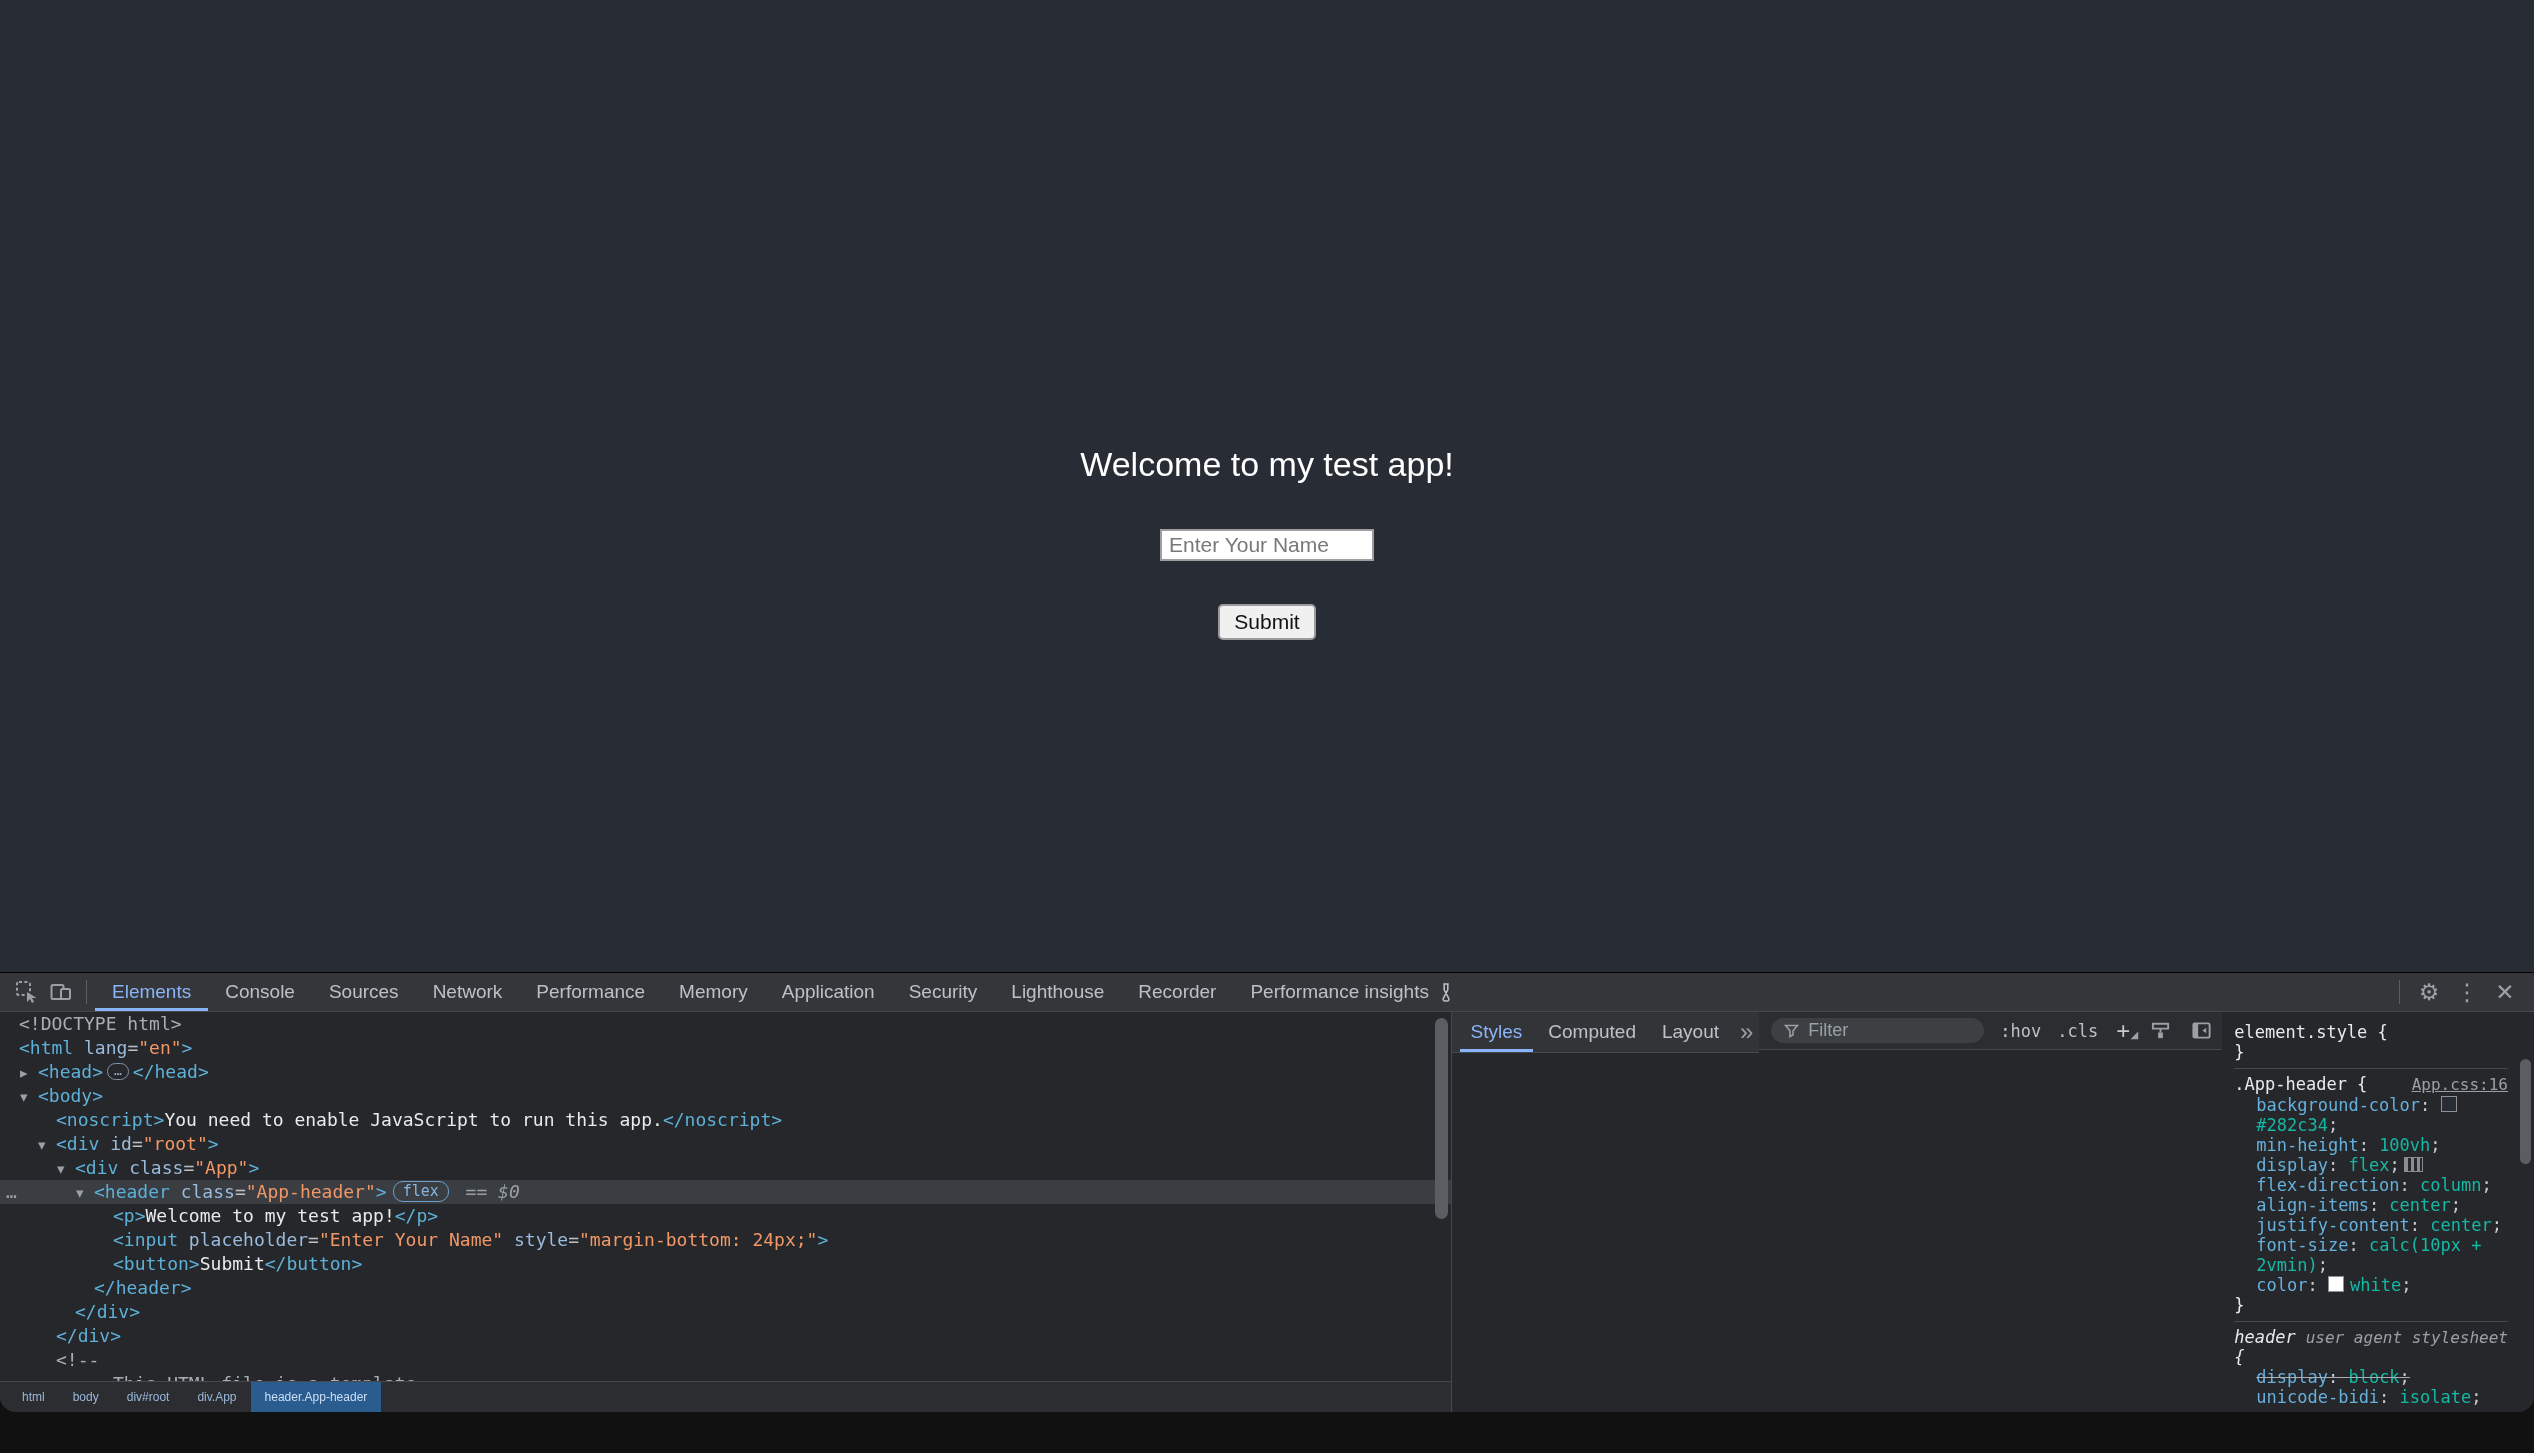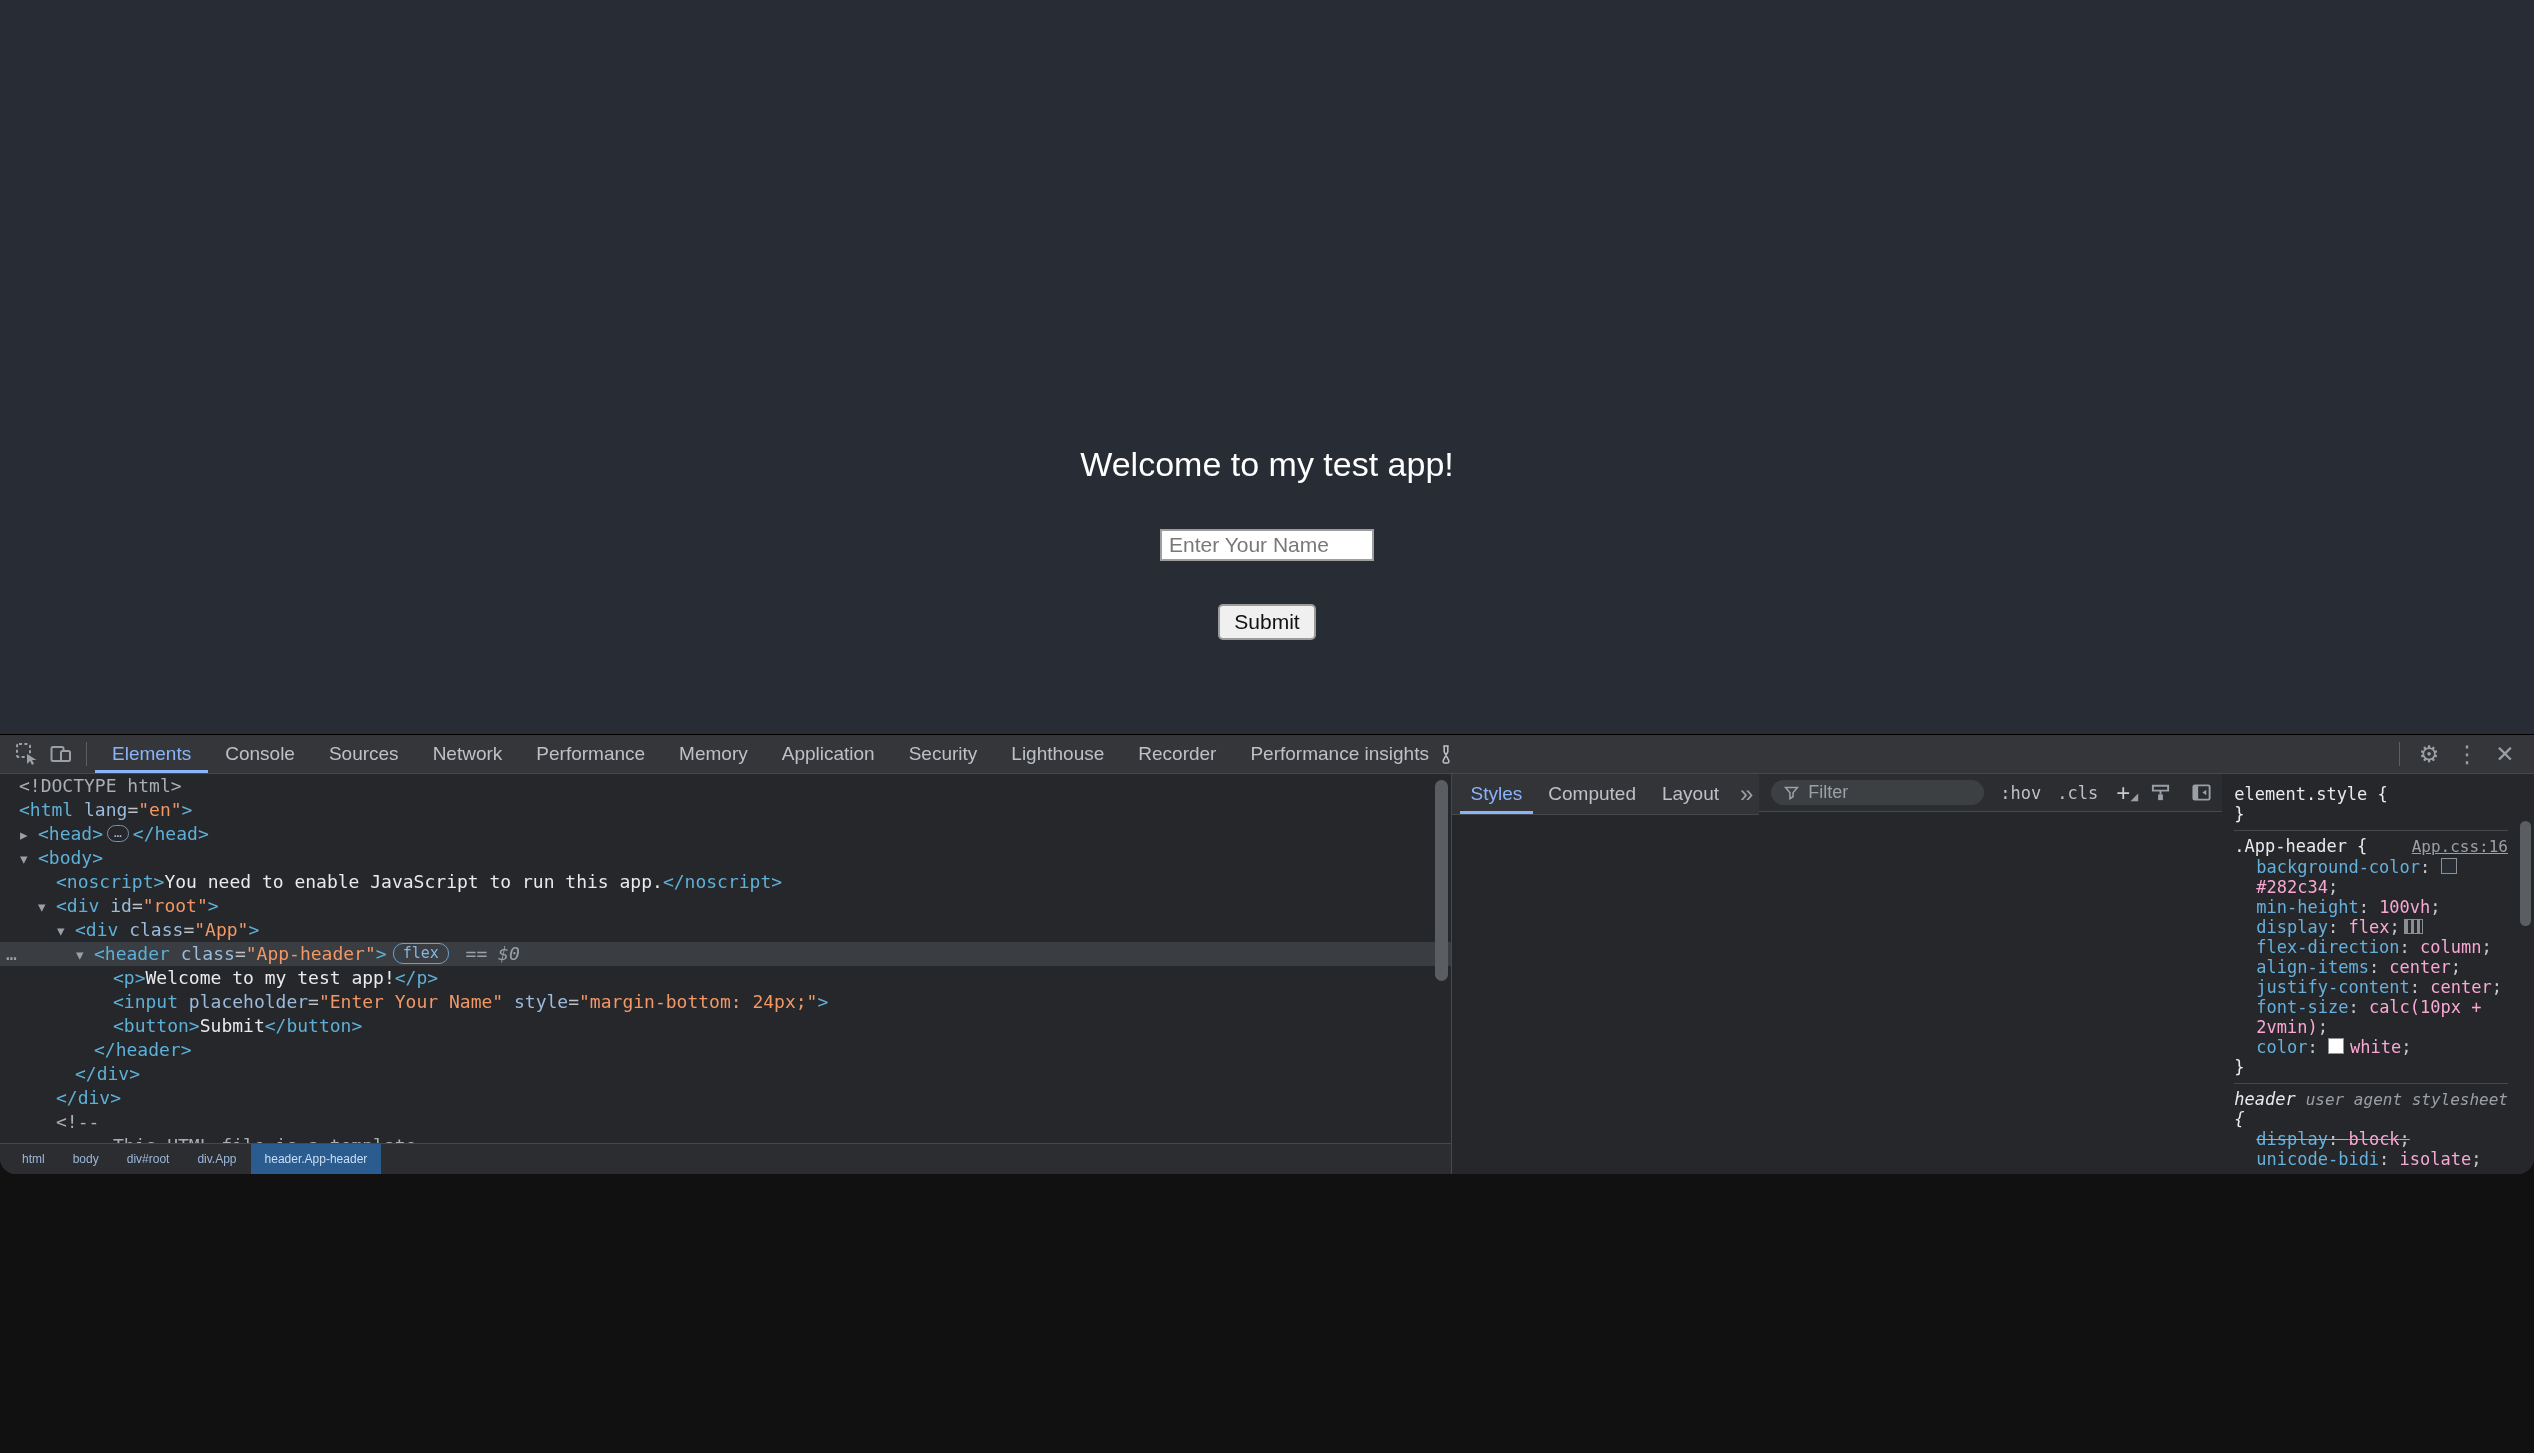--- a/index.html
+++ b/index.html
@@ -1,16 +1,16 @@
 <!DOCTYPE html>
 <html><head>
 <meta charset="utf-8">
 <style>
   html,body{margin:0;padding:0;background:#111;}
-  .screen{position:relative;width:2534px;height:1174px;overflow:hidden;
+  .screen{position:relative;width:2534px;height:1412px;overflow:hidden;
     font-family:"Liberation Sans",sans-serif;background:#282c34;
     border-radius:0 0 16px 16px;}
   
   .page{position:absolute;left:0;top:0;right:0;height:1014px;background:#282c34;}
   .app-content{position:absolute;left:0;right:0;top:444px;display:flex;flex-direction:column;align-items:center;}
   .app-title{margin:0 0 45px 0;font-size:34px;line-height:40px;color:#ffffff;font-weight:400;}
   .app-input{width:214px;height:32px;box-sizing:border-box;margin:0 0 43px 0;border:2px solid #9e9e9e;
     background:#ffffff;font-size:21px;padding:0 0 0 7px;color:#222;font-family:"Liberation Sans",sans-serif;outline:none;}
   .app-input::placeholder{color:#787878;}
   .app-button{height:36px;padding:0 14px;font-size:21px;color:#111;background:#f0f0f0;
@@ -71,21 +71,21 @@
   .styles-rules{flex:1 1 auto;overflow:hidden;font-family:"DejaVu Sans Mono","Liberation Mono",monospace;
     font-size:17px;line-height:20px;color:#e8eaed;padding:5px 26px 0 12px;}
   .style-rule{border-bottom:1px solid #47484c;padding:5px 0 6px 0;}
   .style-rule:last-child{border-bottom:none;}
   .rule-head{display:flex;justify-content:space-between;align-items:baseline;}
   .rule-sel{color:#e8eaed;}
   .rule-src{color:#9aa0a6;font-size:16px;white-space:nowrap;margin-left:10px;}
   .rule-src.link{text-decoration:underline;}
   .style-rule.ua .rule-sel,.style-rule.ua .rule-src{font-style:italic;}
   .decl{padding-left:22px;}
-  .d-name{color:#66b0dd;} .d-punc{color:#c5c8cc;} .d-val{color:#f9a8d4;}
+  .d-name{color:#66b0dd;} .d-punc{color:#c5c8cc;} .d-val{color:#14b8a6;}
   .decl.struck{text-decoration:line-through;text-decoration-color:#aab0b6;}
   .decl.struck .d-name{color:#66b0dd;}
   .swatch{display:inline-block;width:14px;height:14px;border:1px solid #8d9094;vertical-align:-1px;margin-right:6px;}
   .flex-editor{display:inline-block;width:17px;height:13px;border:1px solid #8a8d91;margin-left:4px;vertical-align:-1px;
     background:repeating-linear-gradient(90deg,#8a8d91 0 3px,transparent 3px 6px);}
   .rule-close{color:#e8eaed;}
   .st-scroll{position:absolute;right:3px;top:47px;width:11px;height:105px;border-radius:6px;background:#5a5d61;}
 </style>
 </head>
 <body>

